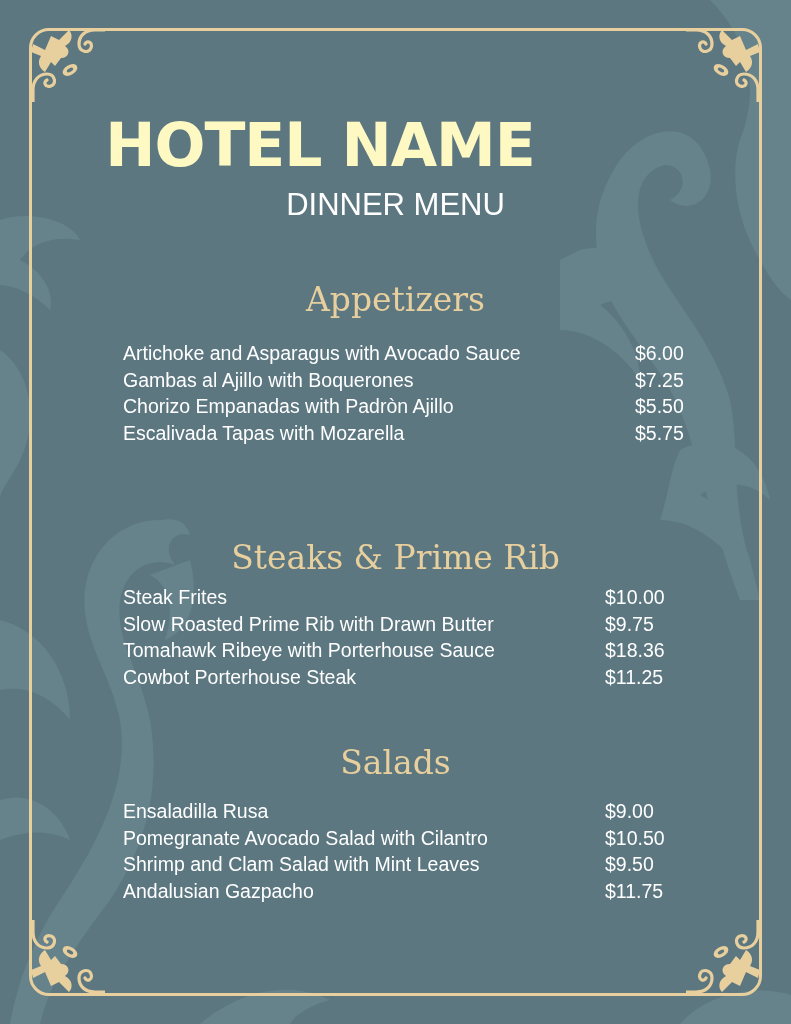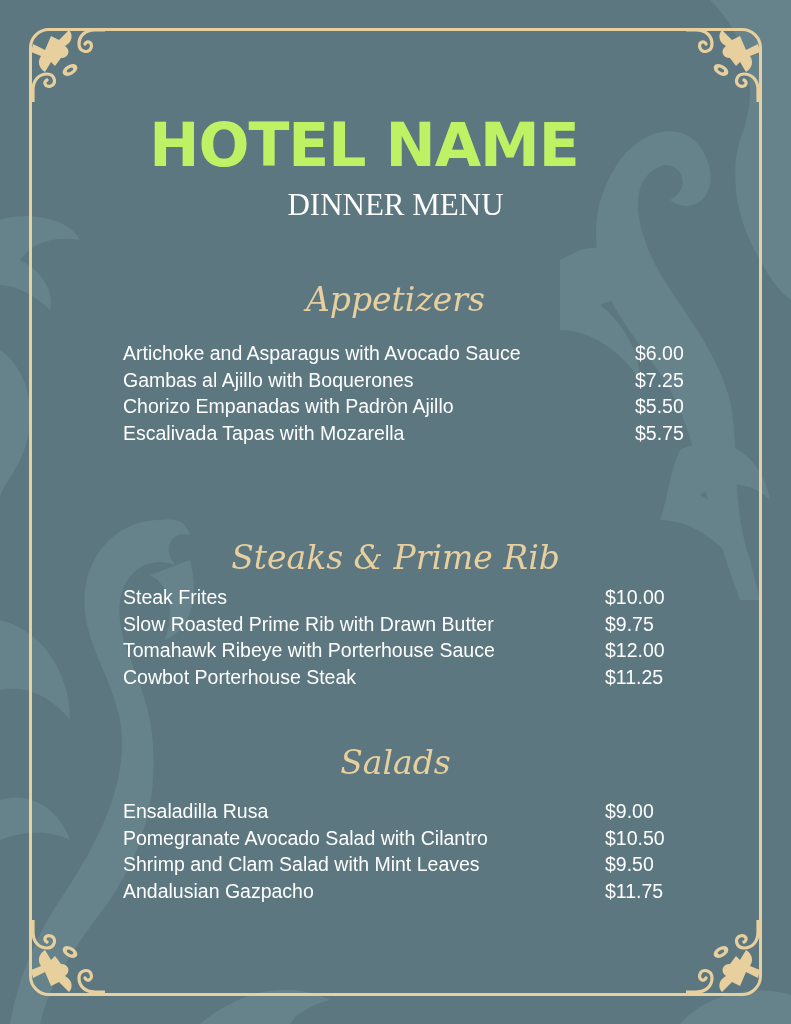--- a/index.html
+++ b/index.html
@@ -20,42 +20,40 @@
   .corner { position: absolute; width: 80px; height: 80px; }
   .corner svg { width: 100%; height: 100%; display: block; }
   .corner.tl { left: 25px; top: 22px; }
   .corner.tr { left: 686px; top: 22px; transform: scaleX(-1); }
   .corner.bl { left: 25px; top: 920px; transform: scaleY(-1); }
   .corner.br { left: 686px; top: 920px; transform: scale(-1,-1); }
 
   .hotel-name {
     position: absolute; left: 0; width: 640px; top: 110px;
     text-align: center;
-    color: #bef264;
+    color: #fef9c3;
     font-family: "DejaVu Sans", sans-serif;
     font-weight: bold;
     font-size: 60px;
     letter-spacing: -1px;
     line-height: 70px;
-    margin-left: 44px;
   }
   .menu-subtitle {
     position: absolute; left: 0; width: 791px; top: 185px;
     text-align: center;
     color: #ffffff;
-    font-family: Liberation Serif, serif;
+    font-family: Liberation Sans, sans-serif;
     font-size: 31px;
     line-height: 40px;
   }
   .section-title {
     position: absolute; left: 0; width: 791px;
     text-align: center;
     color: #e8cf9e;
     font-family: "DejaVu Serif", serif;
-    font-style: italic;
     font-size: 33px;
     line-height: 40px;
   }
   .items { position: absolute; left: 123px; width: 560px; }
   .item {
     display: flex; align-items: flex-end;
     height: 26.8px;
     color: #ffffff;
     font-family: "Liberation Sans", sans-serif;
     font-size: 19.5px;
@@ -178,21 +176,21 @@
   <div class="item" style="position:relative">
     <span class="name">Steak Frites</span>
     <span class="price">$10.00</span>
   </div>
   <div class="item" style="position:relative">
     <span class="name">Slow Roasted Prime Rib with Drawn Butter</span>
     <span class="price">$9.75</span>
   </div>
   <div class="item" style="position:relative">
     <span class="name">Tomahawk Ribeye with Porterhouse Sauce</span>
-    <span class="price">$12.00</span>
+    <span class="price">$18.36</span>
   </div>
   <div class="item" style="position:relative">
     <span class="name">Cowbot Porterhouse Steak</span>
     <span class="price">$11.25</span>
   </div>
 </div>
 
 <div class="section-title" style="top:743px">Salads</div>
 <div class="items std" style="top:796px">
   <div class="item" style="position:relative">

